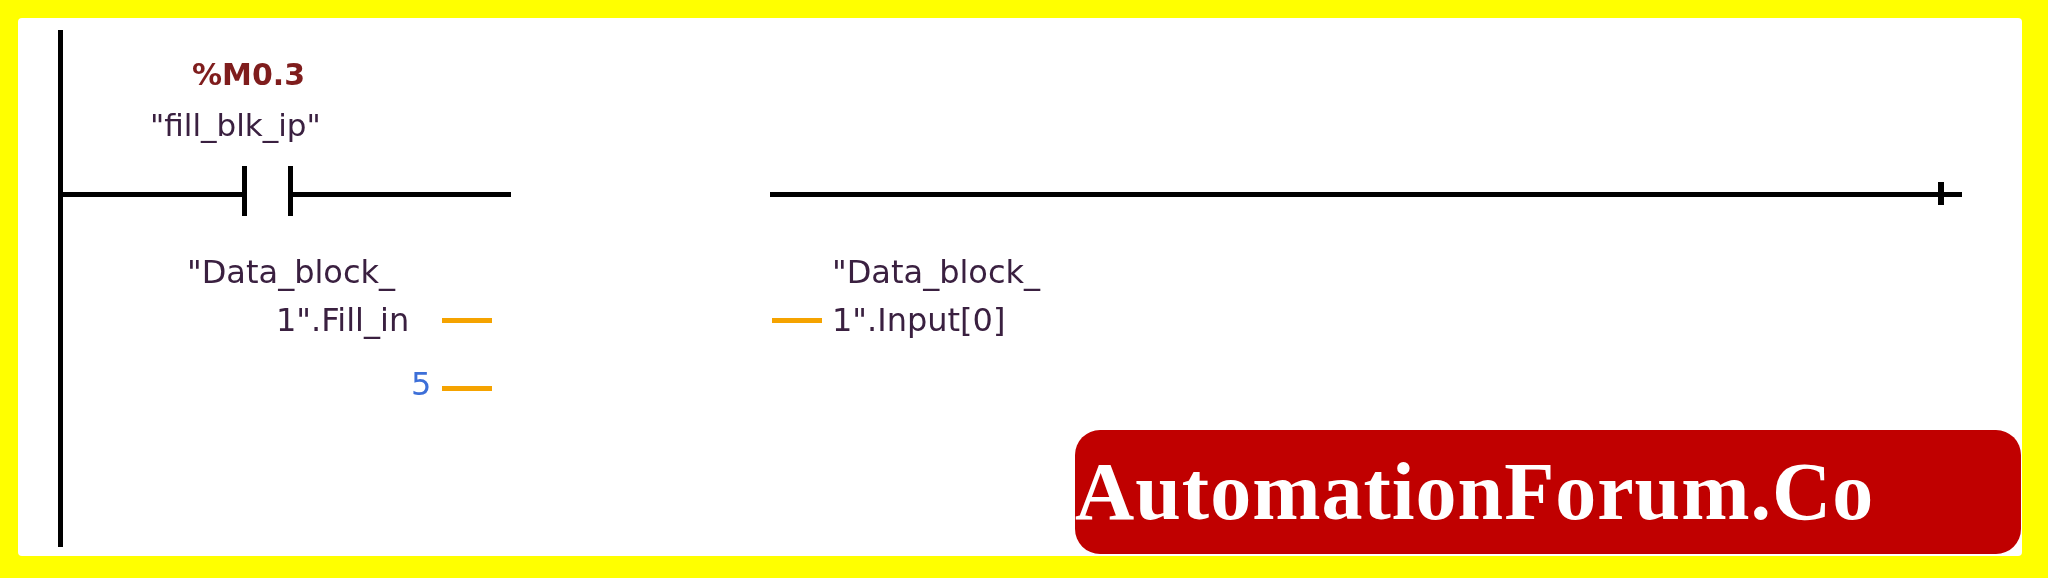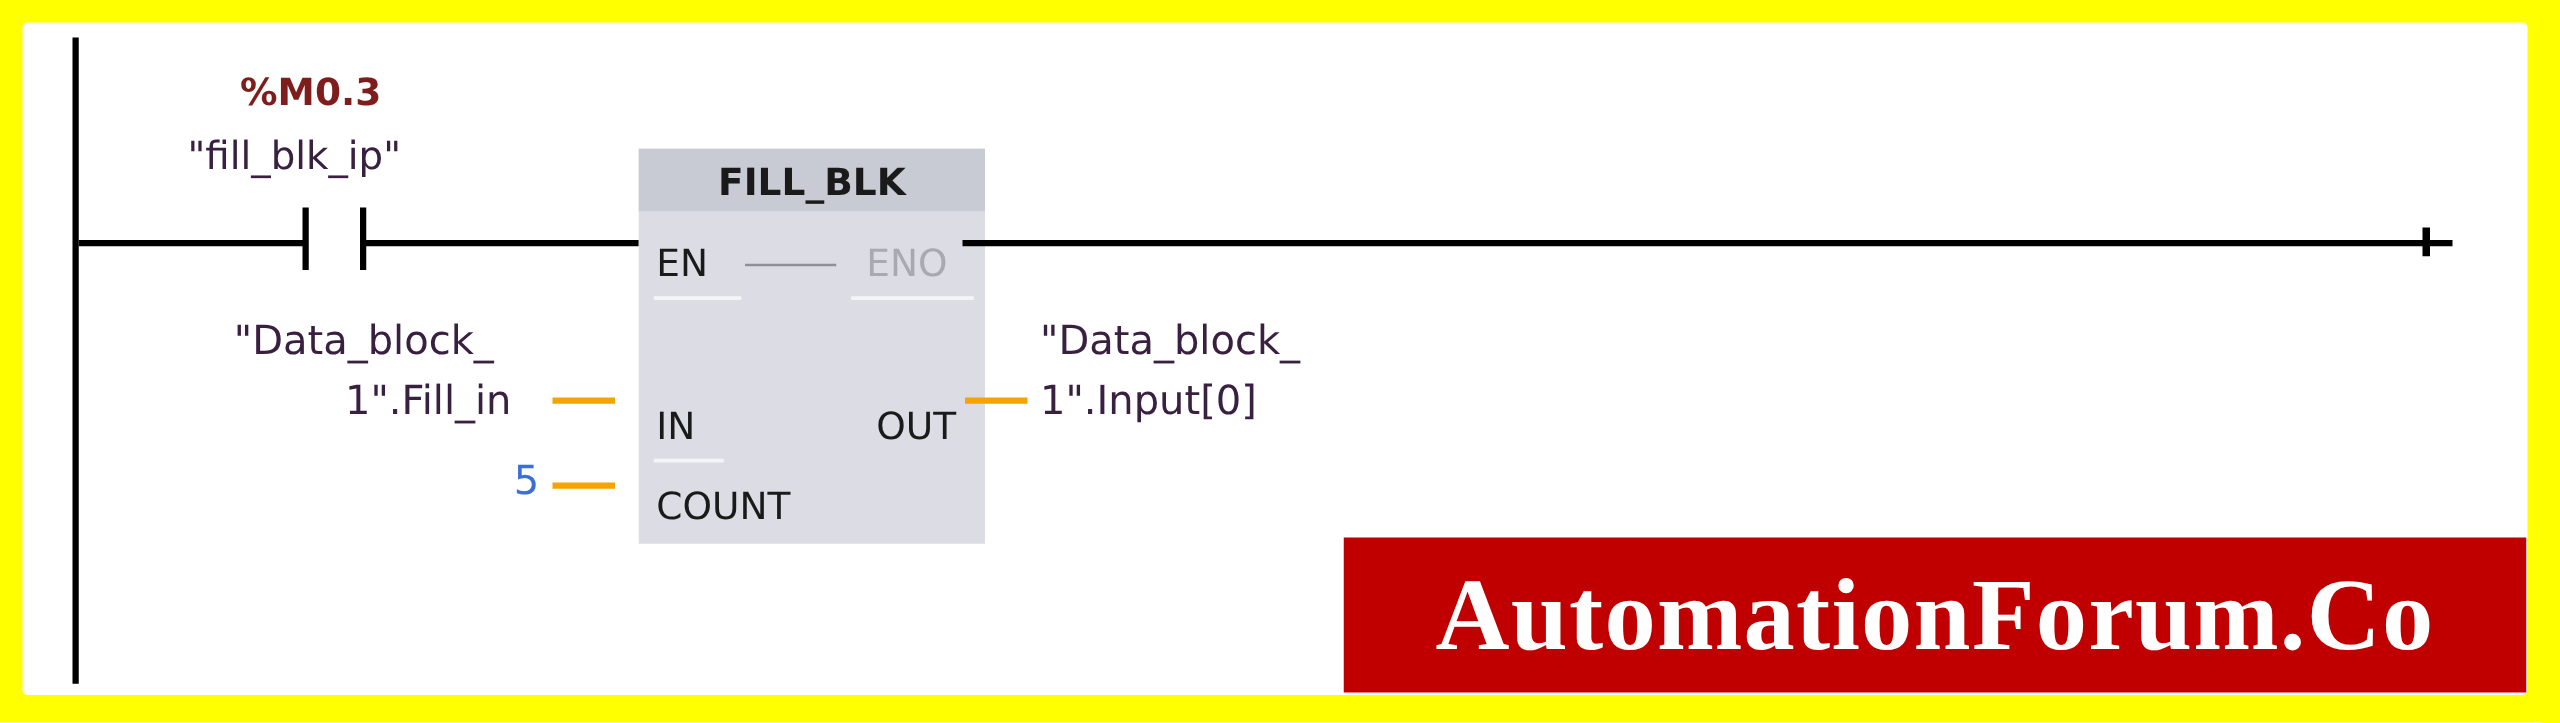--- a/index.html
+++ b/index.html
@@ -26,22 +26,23 @@
       position: absolute; left: 0; top: 0; width: 100%; height: 50px;
       background: #c8cad4; text-align: center; font-weight: bold; font-size: 30px;
       line-height: 56px; color: #1a1a1a;
     }
     .pin { position: absolute; font-size: 30px; color: #1a1a1a; line-height: 1; }
     .pin-dim { color: #a8aab0; }
     .pin-underline { position: absolute; height: 3px; background: #f4f4f8; }
     .banner {
       position: absolute; left: 1075px; top: 430px; width: 946px; height: 124px;
       background: #c00000; color: #fff; font-family: "Liberation Serif", serif;
-      font-weight: bold; font-size: 82px; line-height: 124px; text-align: center;
+      font-weight: bold; font-size: 82px; line-height: 124px; text-align: left;
       letter-spacing: 1px;
+      border-radius: 25px;
     }
   </style>
 </head>
 <body>
 
 <div class="canvas">
 
   <div class="wire-black" style="left:40px; top:12px; width:5px; height:517px;"></div>
 
   <div class="lbl addr" style="left:174px; top:42px;">%M0.3</div>
@@ -49,35 +50,20 @@
 
   <div class="wire-black" style="left:45px; top:174px; width:180px; height:5px;"></div>
 
   <div class="abs" style="left:204px; top:148px; width:80px; height:56px;">
     <div class="wire-black" style="left:20px; top:0; width:5px; height:50px;"></div>
     <div class="wire-black" style="left:66px; top:0; width:5px; height:50px;"></div>
   </div>
 
   <div class="wire-black" style="left:272px; top:174px; width:221px; height:5px;"></div>
 
-  <div class="box">
-    <div class="box-head">FILL_BLK</div>
-
-    <div class="pin" style="left:14px; top:78px;">EN</div>
-    <div class="pin-underline" style="left:12px; top:118px; width:70px;"></div>
-    <div class="abs" style="left:85px; top:92px; width:73px; height:2px; background:#8e9098;"></div>
-    <div class="pin pin-dim" style="left:182px; top:78px;">ENO</div>
-    <div class="pin-underline" style="left:170px; top:118px; width:98px;"></div>
-
-    <div class="pin" style="left:14px; top:208px;">IN</div>
-    <div class="pin-underline" style="left:12px; top:248px; width:56px;"></div>
-    <div class="pin" style="left:190px; top:208px;">OUT</div>
-
-    <div class="pin" style="left:14px; top:272px;">COUNT</div>
-  </div>
 
   <div class="wire-black" style="left:752px; top:174px; width:1192px; height:5px;"></div>
   <div class="wire-black" style="left:1920px; top:164px; width:6px; height:23px;"></div>
 
   <div class="lbl text-purple" style="left:169px; top:238px;">"Data_block_</div>
   <div class="lbl text-purple" style="left:258px; top:286px;">1".Fill_in</div>
   <div class="wire-orange" style="left:424px; top:300px; width:50px; height:5px;"></div>
 
   <div class="lbl" style="left:393px; top:350px; color:#3d6fd8;">5</div>
   <div class="wire-orange" style="left:424px; top:368px; width:50px; height:5px;"></div>

